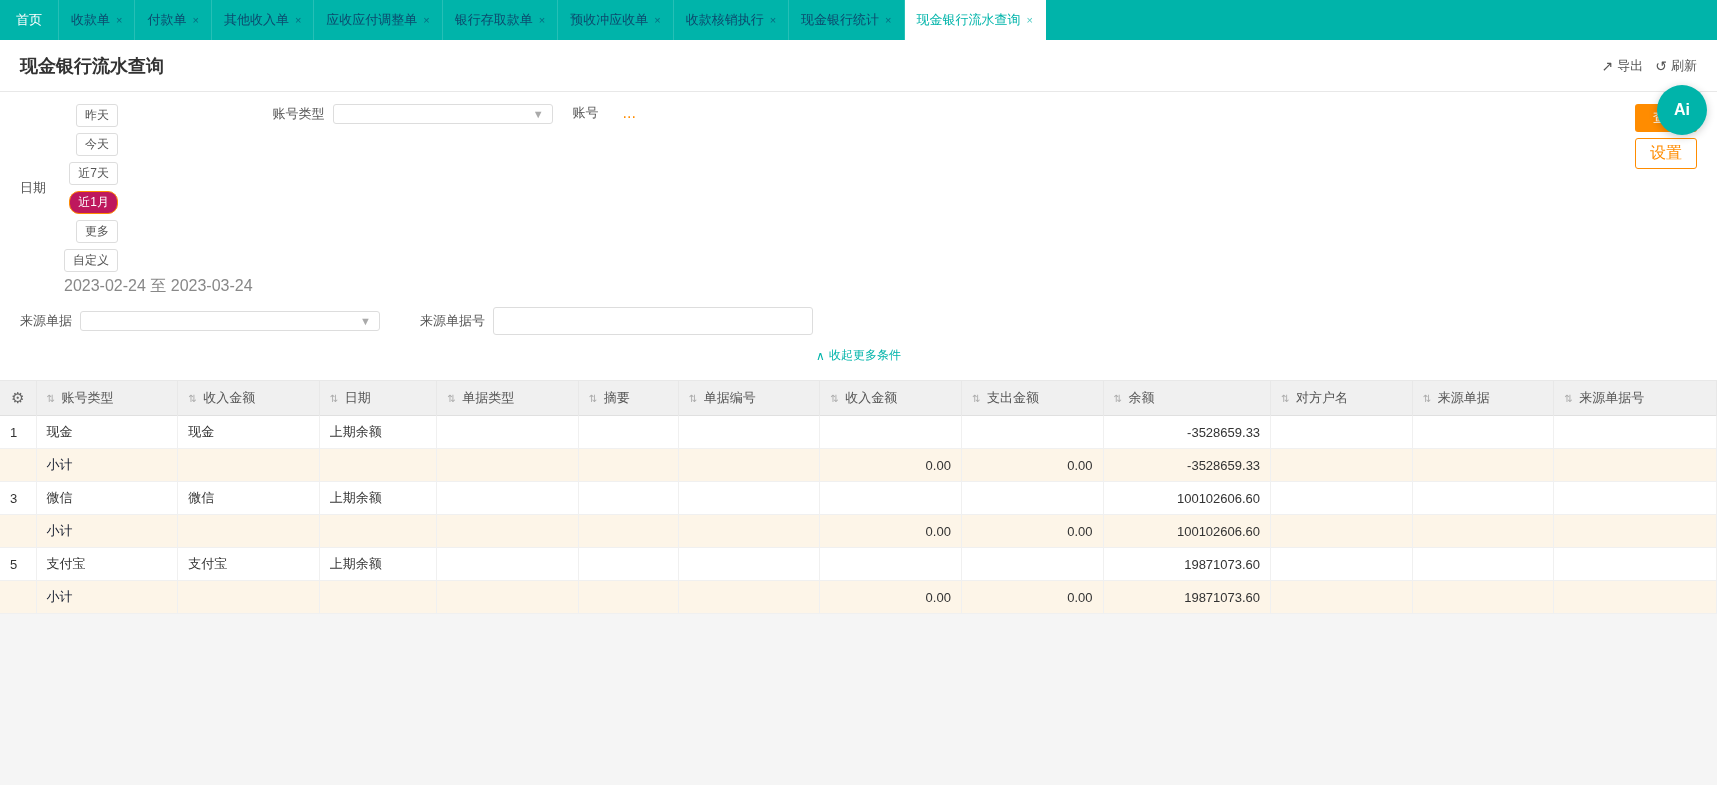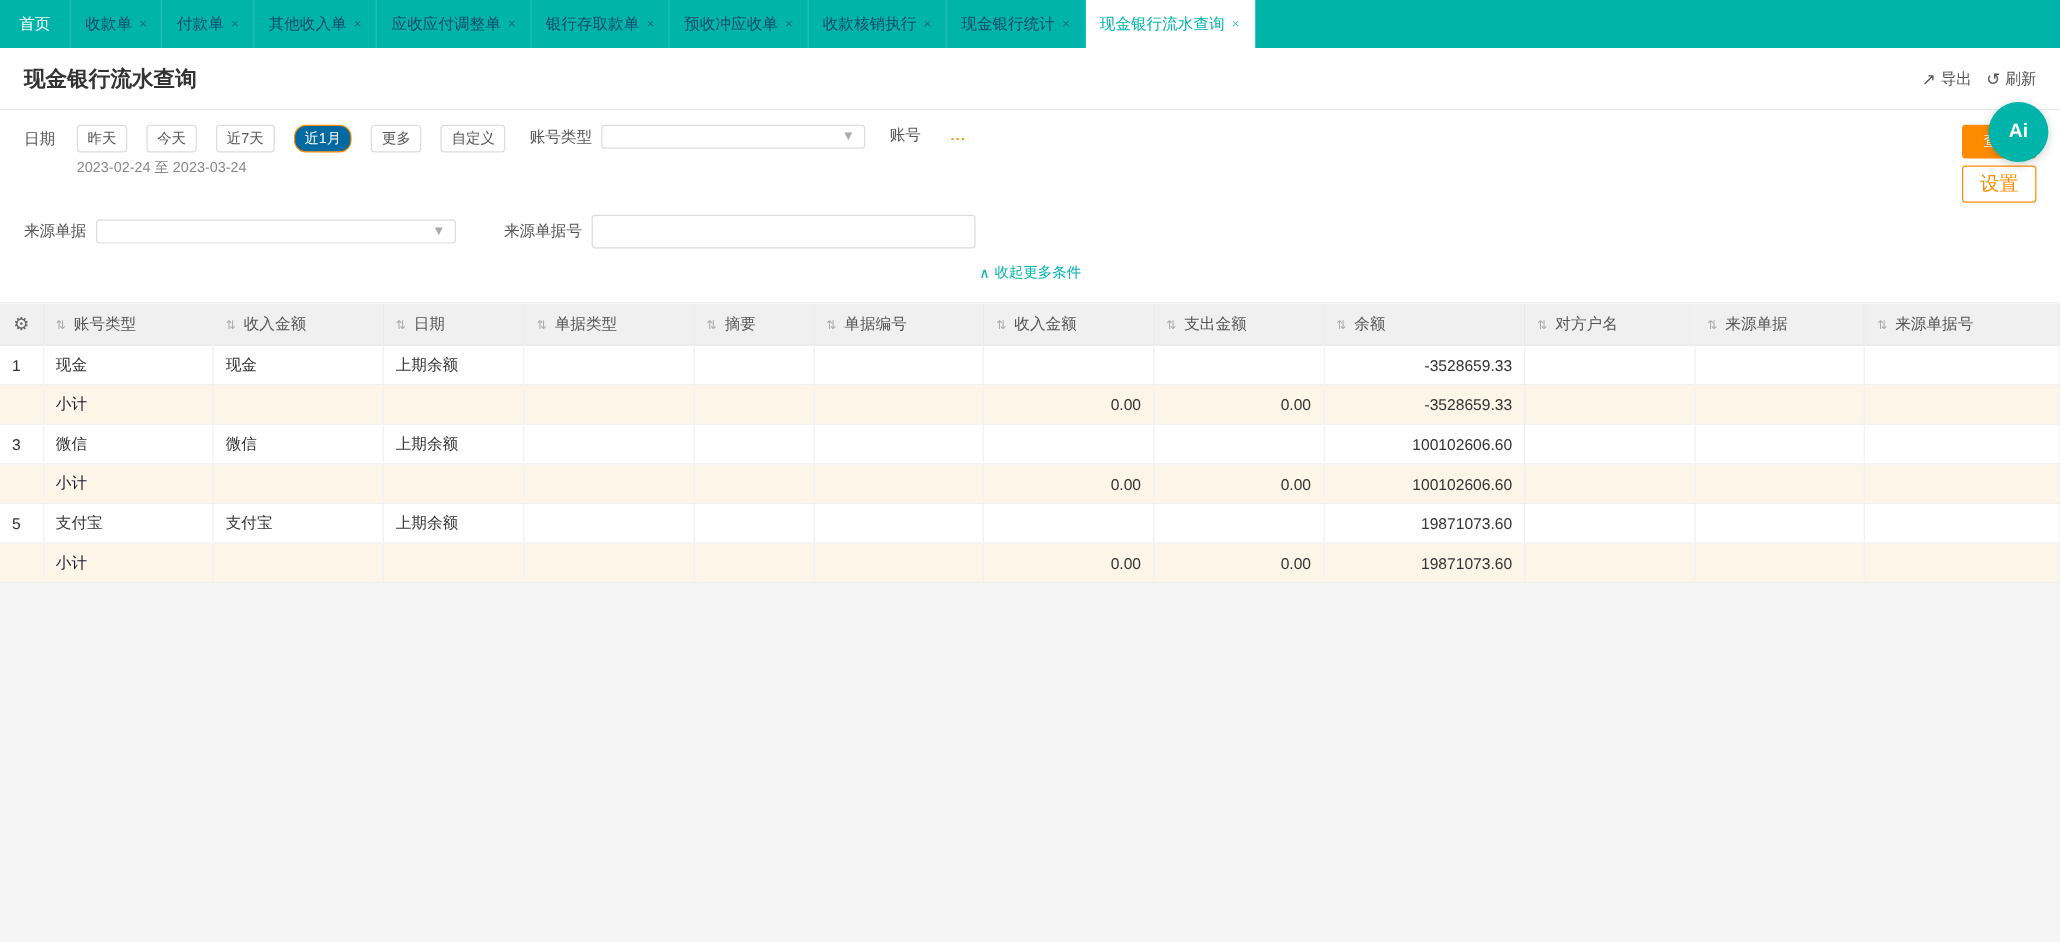--- a/index.html
+++ b/index.html
@@ -82,40 +82,41 @@
       border-bottom: 1px solid #e8e8e8;
     }
     .filter-label {
       color: #555;
       font-size: 13px;
       white-space: nowrap;
       min-width: 36px;
     }
     .date-options {
       display: flex;
-      align-items: center;
-      gap: 16px;
+      align-items: flex-end;
+      gap: 6px;
+      flex-direction: column;
     }
     .date-btn {
       padding: 2px 8px;
       border: 1px solid #ddd;
       border-radius: 3px;
       cursor: pointer;
       font-size: 12px;
       color: #555;
       background: #fff;
     }
     .date-btn.active {
-      background: #0369a1;
+      background: #be185d;
       border-color: #ff8c00;
       color: #fff;
       border-radius: 10px;
     }
     .date-range {
-      font-size: 12px;
+      font-size: 16px;
       color: #888;
       margin-left: 6px;
     }
     .filter-select {
       display: flex;
       align-items: center;
       border: 1px solid #ddd;
       border-radius: 3px;
       padding: 3px 8px;
       min-width: 180px;

